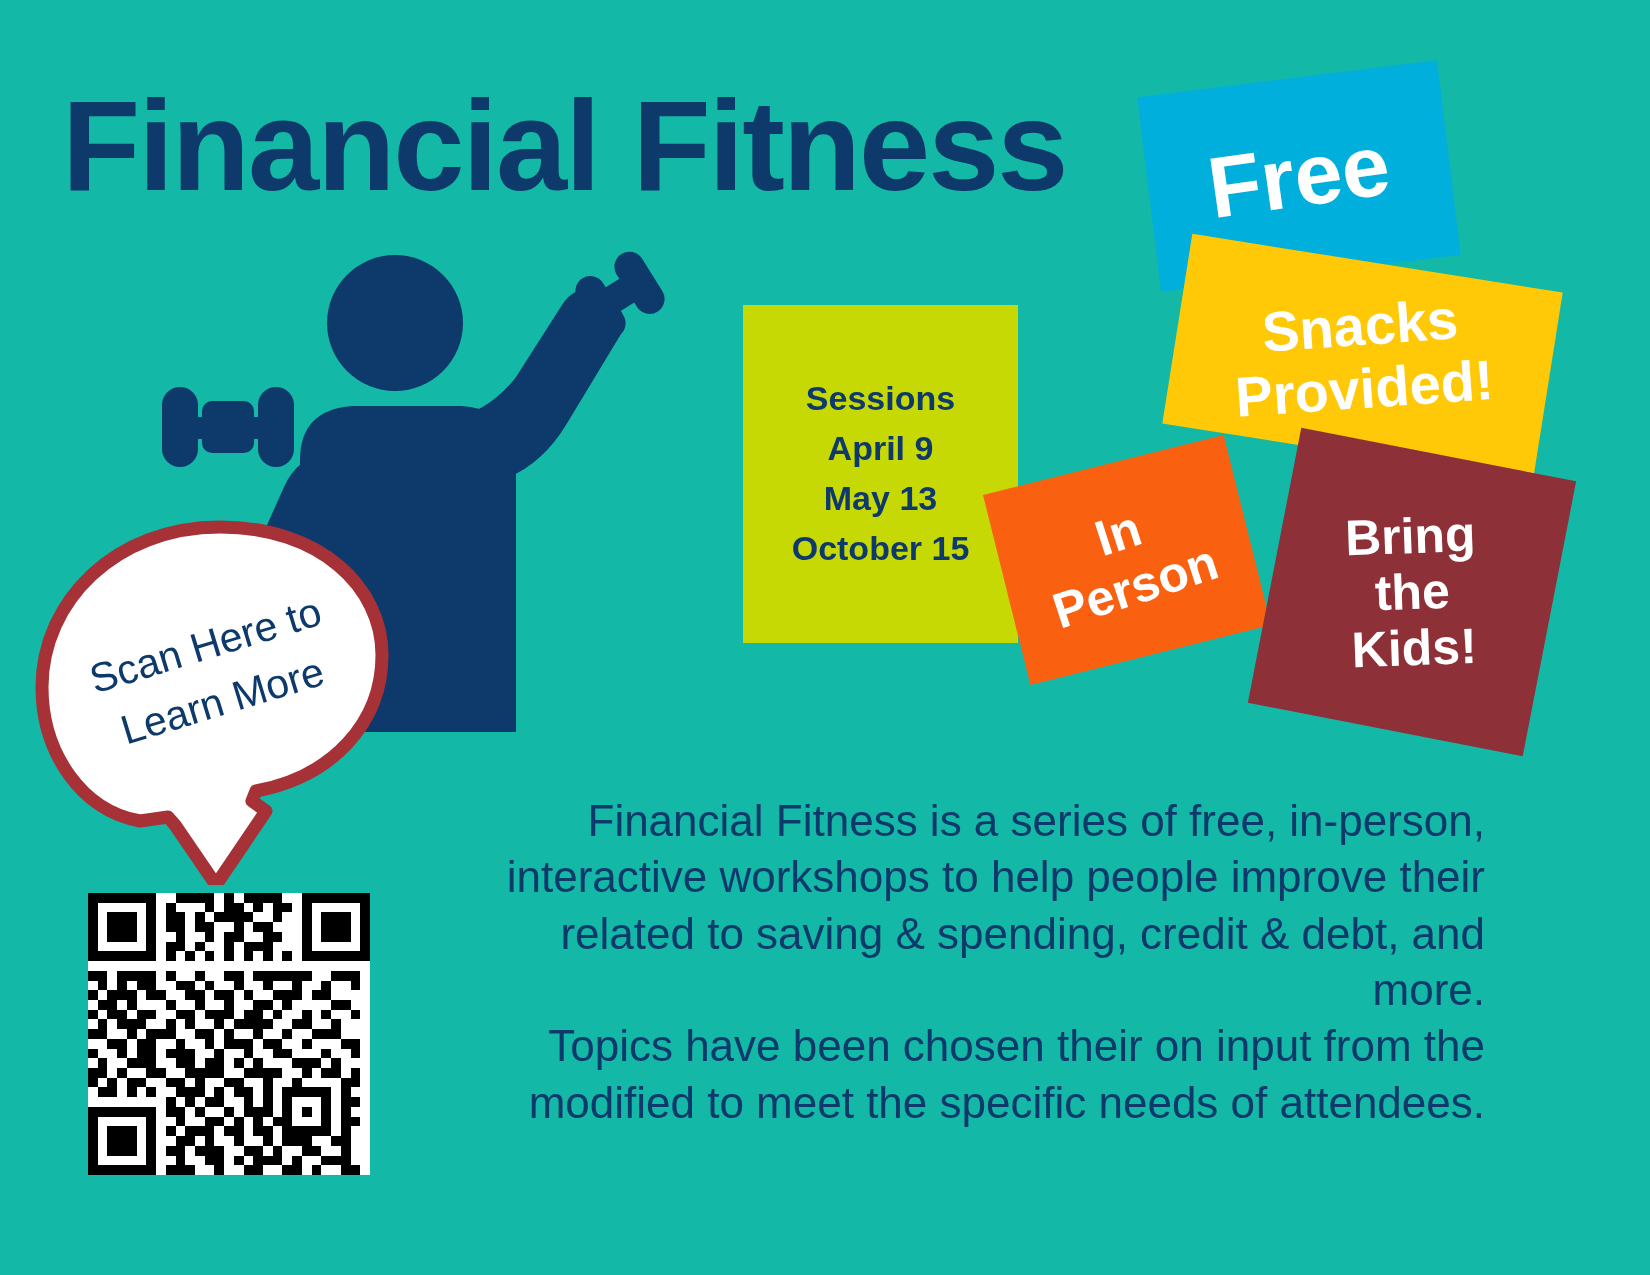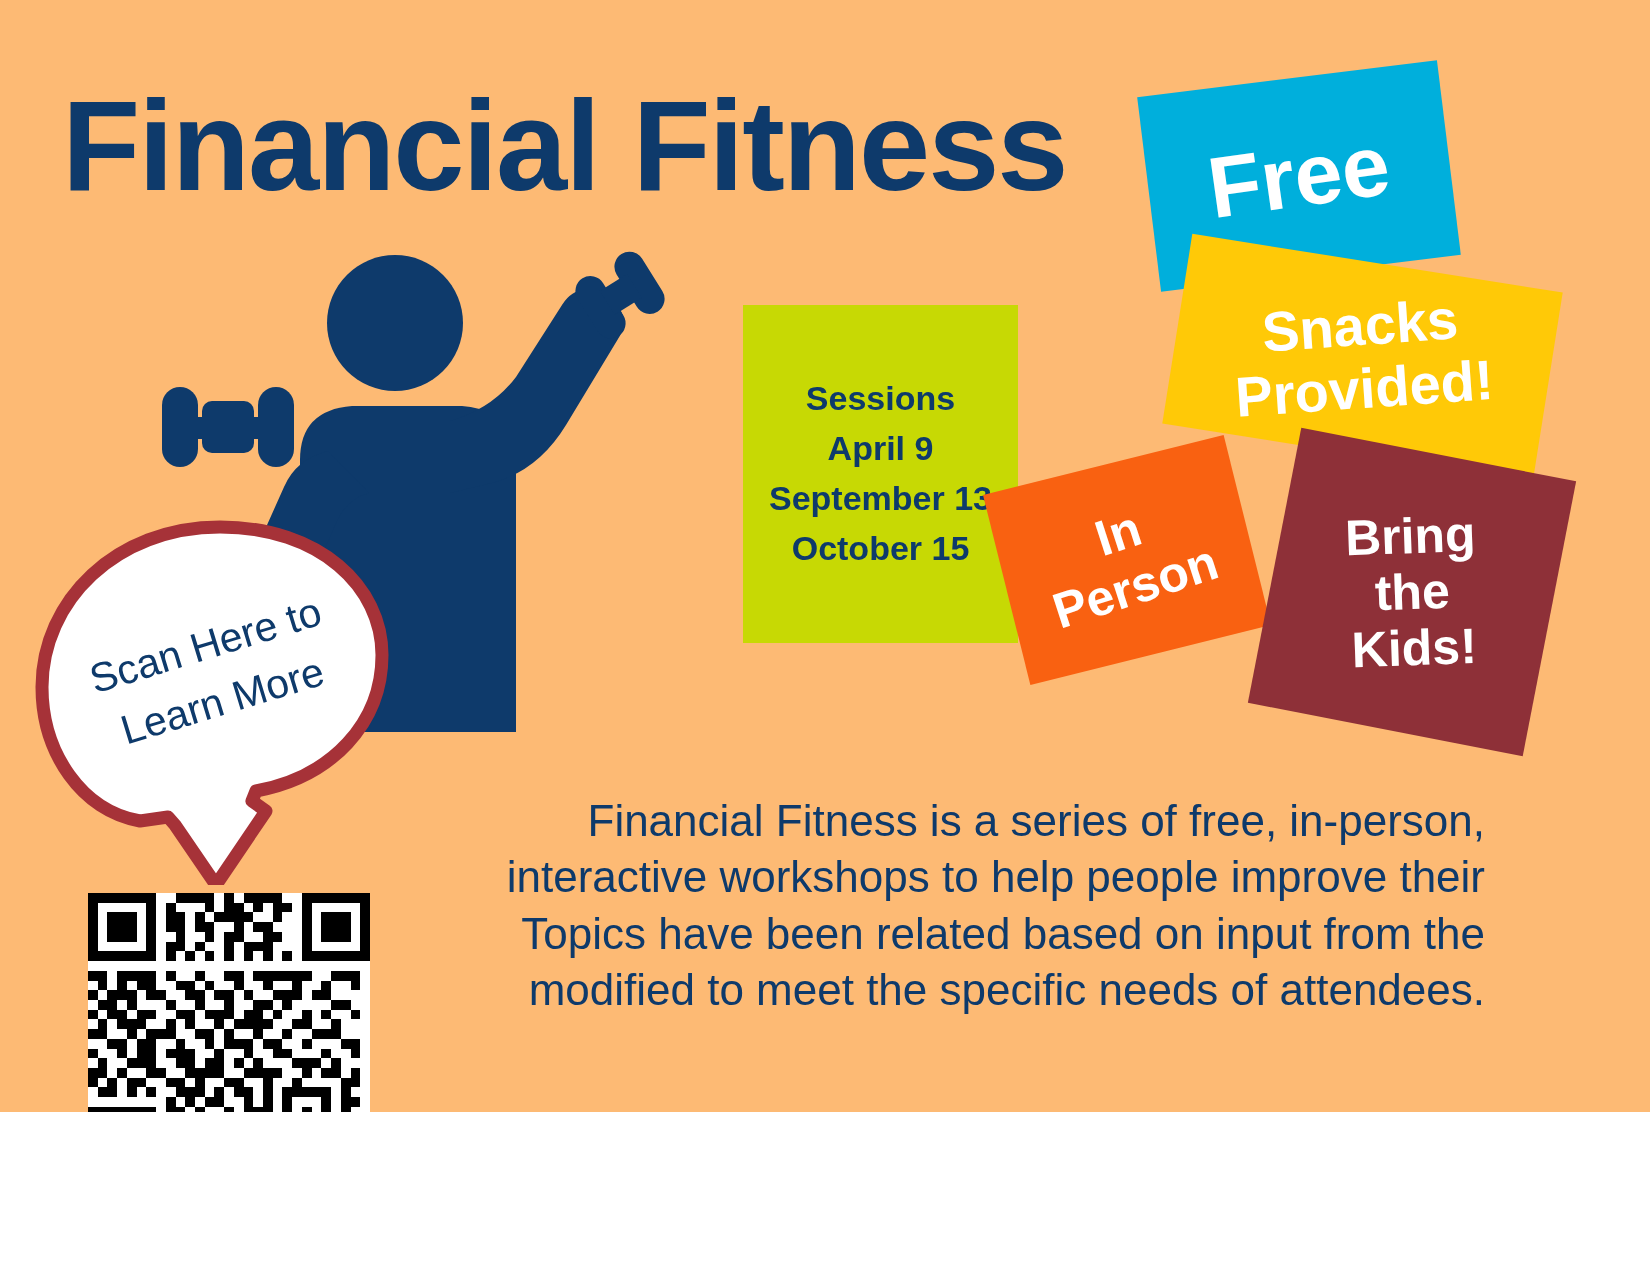--- a/index.html
+++ b/index.html
@@ -6,22 +6,22 @@
     margin: 0;
     padding: 0;
     background: #ffffff;
   }
   body {
     font-family: "Liberation Sans", sans-serif;
   }
   #poster {
     position: relative;
     width: 1650px;
-    height: 1112px;
-    background: #fdba74;
+    height: 1275px;
+    background: #14b8a6;
     overflow: hidden;
   }
 
   
   #poster-title {
     position: absolute;
     left: 62px;
     top: 82px;
     font-size: 128px;
     font-weight: bold;
@@ -192,21 +192,21 @@
           <rect x="52" y="166" width="52" height="52" rx="10"></rect>
           <rect x="40" y="182" width="80" height="22"></rect>
         </g>
       </g>
     </svg>
   </div>
 
   <div id="sessions-box">
     <div class="sess-line">Sessions</div>
     <div class="sess-line">April 9</div>
-    <div class="sess-line">September 13</div>
+    <div class="sess-line">May 13</div>
     <div class="sess-line">October  15</div>
   </div>
 
   <div id="sticker-free" class="sticker">
     <span class="sticker-label">Free</span>
   </div>
 
   <div id="sticker-snacks" class="sticker">
     <span class="sticker-label">
       <span>Snacks</span><br>
@@ -466,17 +466,18 @@
           <rect x="20" y="28" width="2" height="1"></rect>
         <rect x="23" y="28" width="1" height="1"></rect>
           <rect x="26" y="28" width="2" height="1"></rect>
       </g>
     </svg>
   </div>
 
   <div id="body-copy">
     <p>Financial Fitness is a series of free, in-person,</p>
     <p>interactive workshops to help people improve their</p>
-    <p>Topics have been related based on input from the</p>
+    <p>related to saving &amp; spending, credit &amp; debt, and more.</p>
+    <p>Topics have been chosen their on input from the</p>
     <p>modified to meet the specific needs of attendees.</p>
   </div>
 
 </div>
 
 </body></html>

